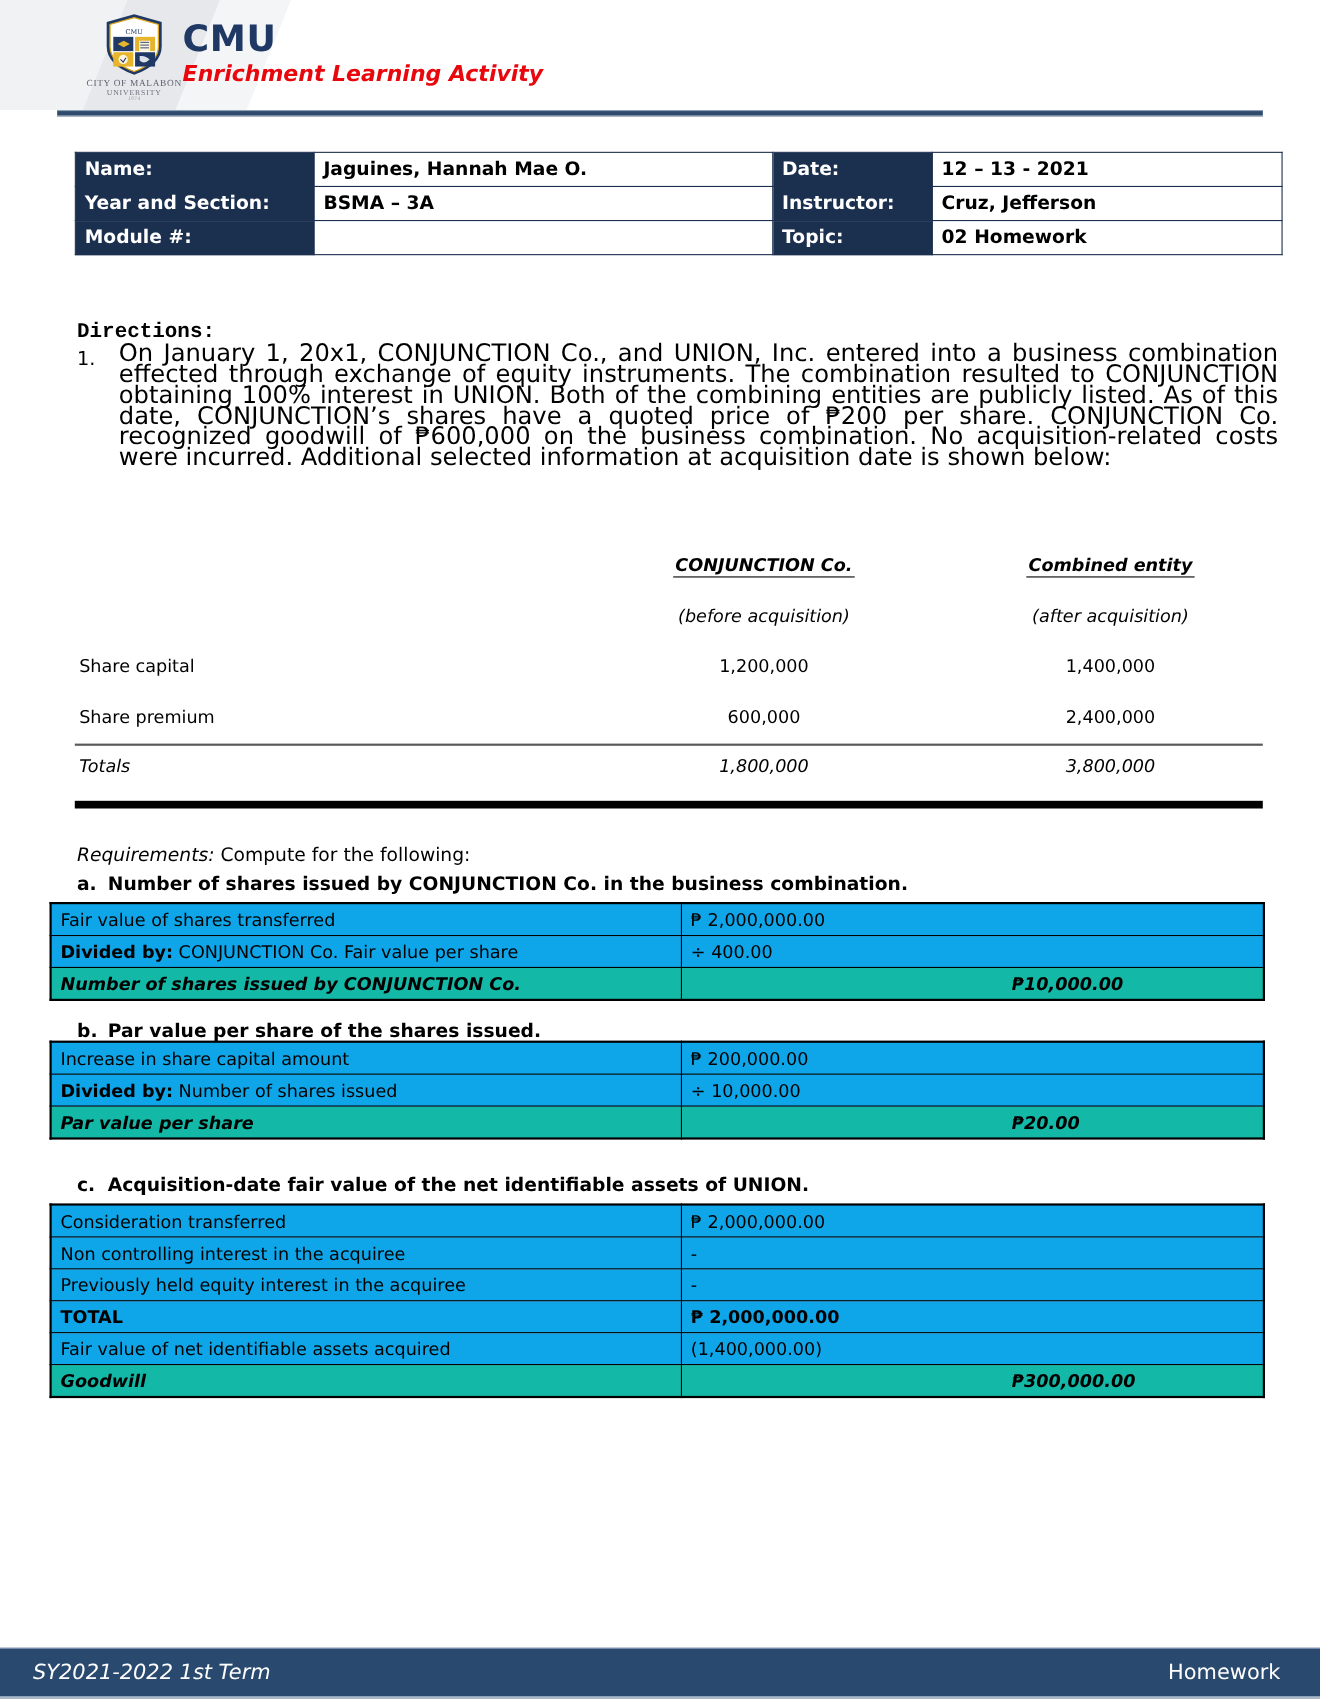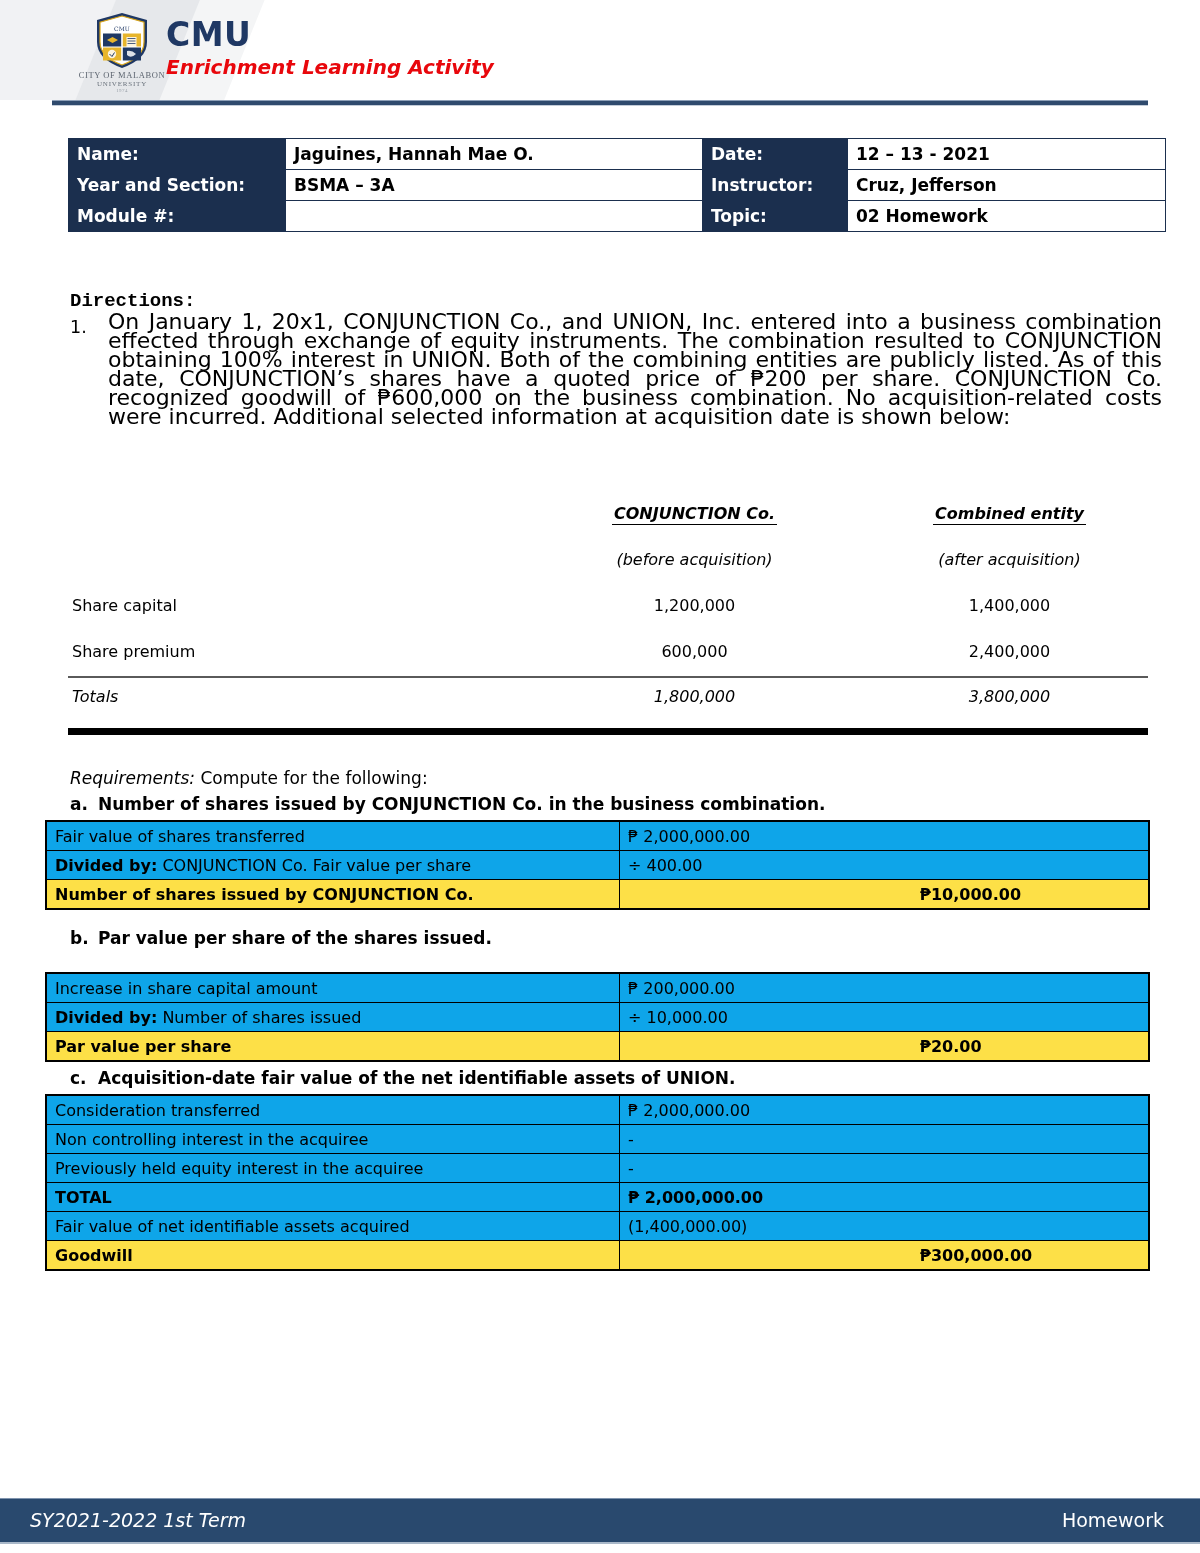--- a/index.html
+++ b/index.html
@@ -252,21 +252,22 @@
     border: 1px solid #000;
     height: 26px;
     font-size: 16px;
     padding: 1px 8px;
     vertical-align: middle;
     background: #0ea5e9;
   }
   .calc-table td.lcell { width: 556px; }
   .calc-table td.rcell { }
   .calc-table tr.hl td {
-    background: #fde047;
+    background: #14b8a6;
+    font-style: italic;
     font-weight: bold;
   }
   .calc-table tr.hl td.rcell .peso { float: left; margin-left: 57%; }
   .calc-table td b { font-weight: bold; }
   .calc-table tr.bold td { font-weight: bold; }
 
   
   .footer {
     position: absolute;
     left: 0; top: 1498px;
@@ -423,21 +424,21 @@
     <tr class="hl">
       <td class="lcell">Number of shares issued by CONJUNCTION Co.</td>
       <td class="rcell"><span class="peso">₱</span><span>10,000.00</span></td>
     </tr>
   </tbody>
     </table>
 
   <div class="sect-head" style="top:928px">
     <span class="ltr">b.</span><span>Par value per share of the shares issued.</span>
   </div>
-  <table class="calc-table" style="top:972px">
+  <table class="calc-table" style="top:946px">
     <tbody>
         <tr>
       <td class="lcell">Increase in share capital amount</td>
       <td class="rcell">₱ 200,000.00</td>
     </tr>
     <tr>
       <td class="lcell"><b>Divided by:</b><span> Number of shares issued</span></td>
       <td class="rcell">÷   10,000.00</td>
     </tr>
     <tr class="hl">

